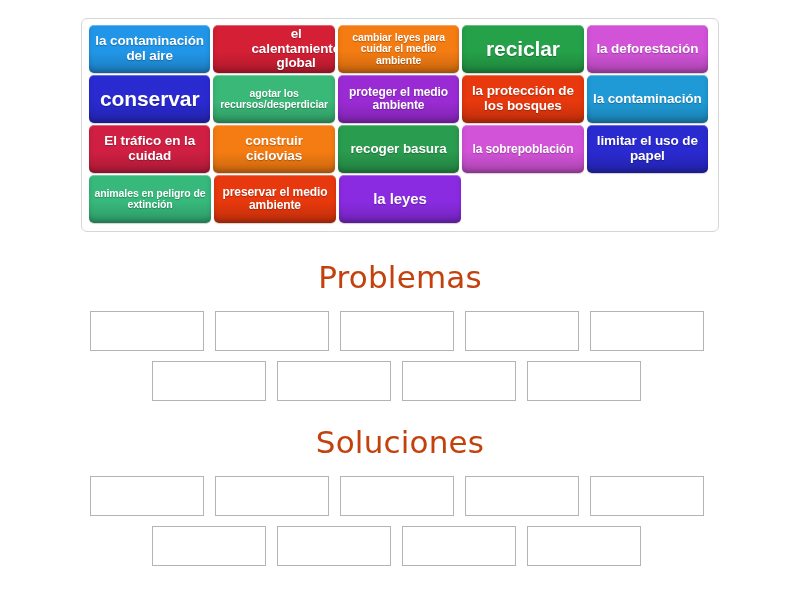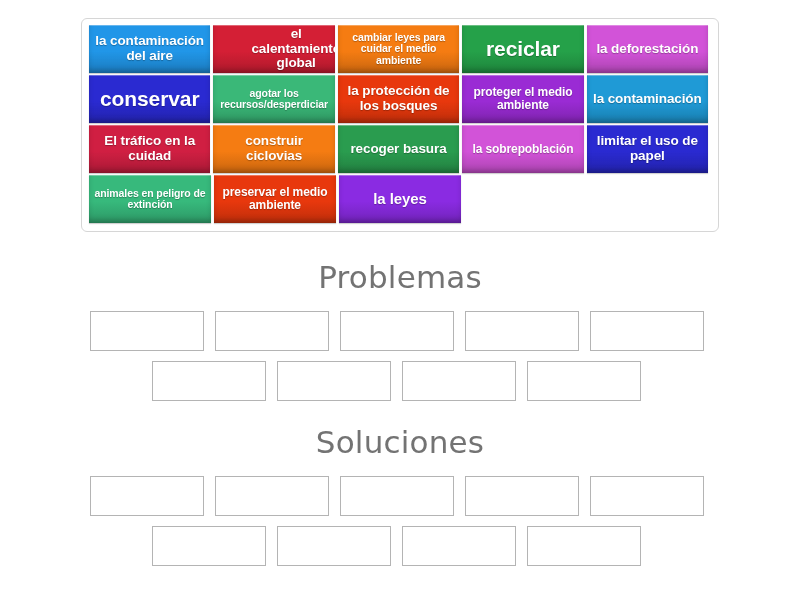--- a/index.html
+++ b/index.html
@@ -38,21 +38,21 @@
     height: 49px;
     margin-bottom: 1px;
   }
 
   .tile {
     position: relative;
     box-sizing: border-box;
     width: 122px;
     height: 48px;
     margin-right: 3px;
-    border-radius: 0;
+    border-radius: 5px;
     display: flex;
     align-items: center;
     justify-content: center;
     text-align: center;
     color: #ffffff;
     font-weight: bold;
     line-height: 1.08;
     letter-spacing: -0.1px;
     text-shadow: 0 1px 1px rgba(0,0,0,0.28);
     overflow: hidden;
@@ -71,21 +71,21 @@
   .fs-xl  { font-size: 21px; }
 
   
   .section-title {
     position: absolute;
     left: 0;
     width: 800px;
     text-align: center;
     font-size: 31px;
     font-weight: normal;
-    color: #737373;
+    color: #c2410c;
     font-family: "DejaVu Sans", sans-serif;
     letter-spacing: 0.2px;
   }
   #title-problemas { top: 259px; }
   #title-soluciones { top: 424px; }
 
   
   .dropzone-row {
     position: absolute;
     display: flex;
@@ -131,26 +131,26 @@
           <span>la deforestación</span>
         </div>
       </div>
       <div class="tile-row">
         <div class="tile fs-xl" style="background: linear-gradient(rgb(42, 42, 209) 0%, rgb(42, 42, 209) 55%, rgba(0, 0, 0, 0.18) 100%), rgb(42, 42, 209); background-blend-mode: normal;">
           <span>conservar</span>
         </div>
         <div class="tile fs-xs" style="background: linear-gradient(rgb(58, 184, 120) 0%, rgb(58, 184, 120) 55%, rgba(0, 0, 0, 0.18) 100%), rgb(58, 184, 120); background-blend-mode: normal;">
           <span>agotar los recursos/desperdiciar</span>
         </div>
+        <div class="tile fs-sm" style="background: linear-gradient(rgb(154, 43, 212) 0%, rgb(154, 43, 212) 55%, rgba(0, 0, 0, 0.18) 100%), rgb(154, 43, 212); background-blend-mode: normal;">
+          <span>proteger el medio ambiente</span>
+        </div>
         <div class="tile fs-md" style="background: linear-gradient(rgb(232, 56, 13) 0%, rgb(232, 56, 13) 55%, rgba(0, 0, 0, 0.18) 100%), rgb(232, 56, 13); background-blend-mode: normal;">
           <span>la protección de los bosques</span>
         </div>
-        <div class="tile fs-sm" style="background: linear-gradient(rgb(154, 43, 212) 0%, rgb(154, 43, 212) 55%, rgba(0, 0, 0, 0.18) 100%), rgb(154, 43, 212); background-blend-mode: normal;">
-          <span>proteger el medio ambiente</span>
-        </div>
         <div class="tile fs-md" style="background: linear-gradient(rgb(31, 154, 214) 0%, rgb(31, 154, 214) 55%, rgba(0, 0, 0, 0.18) 100%), rgb(31, 154, 214); background-blend-mode: normal;">
           <span>la contaminación</span>
         </div>
       </div>
       <div class="tile-row">
         <div class="tile fs-md" style="background: linear-gradient(rgb(208, 31, 66) 0%, rgb(208, 31, 66) 55%, rgba(0, 0, 0, 0.18) 100%), rgb(208, 31, 66); background-blend-mode: normal;">
           <span>El tráfico en la cuidad</span>
         </div>
         <div class="tile fs-md" style="background: linear-gradient(rgb(245, 124, 18) 0%, rgb(245, 124, 18) 55%, rgba(0, 0, 0, 0.18) 100%), rgb(245, 124, 18); background-blend-mode: normal;">
           <span>construir ciclovias</span>

